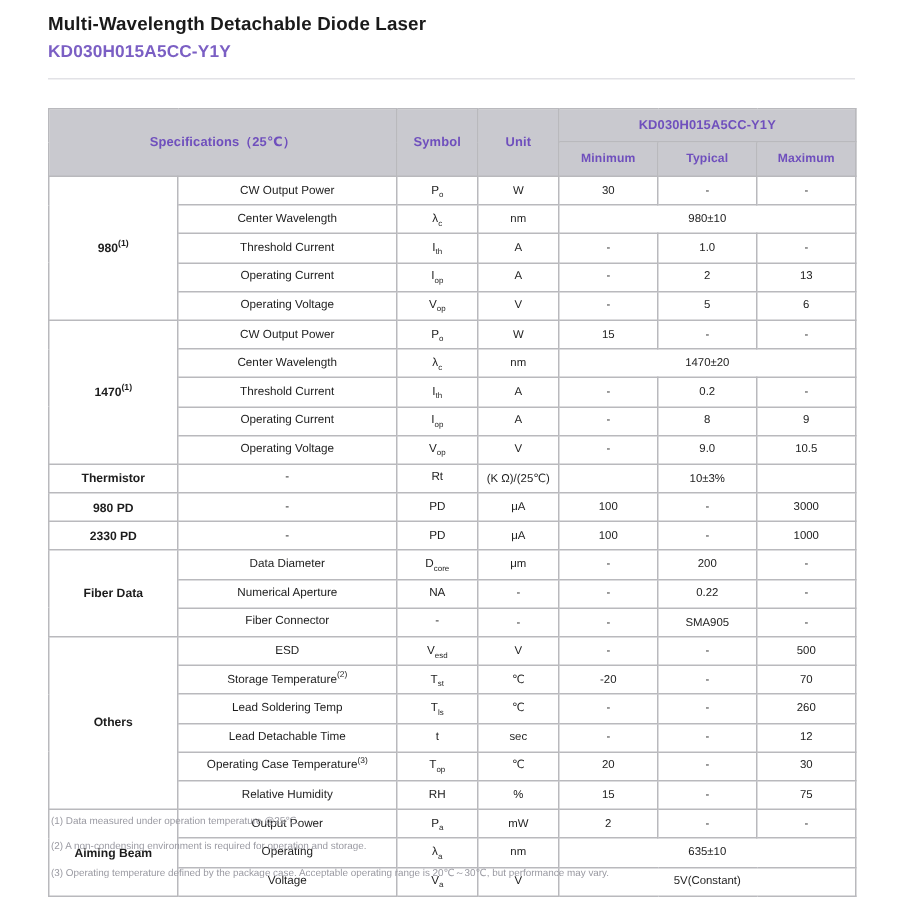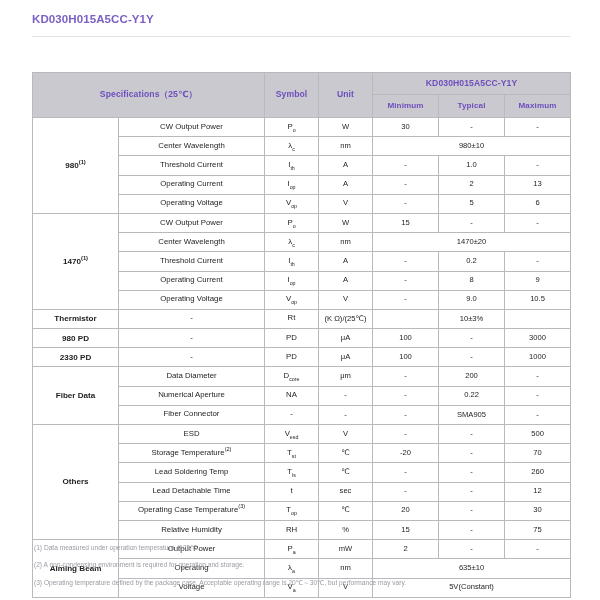--- a/index.html
+++ b/index.html
@@ -79,20 +79,21 @@
     font-size:6.6px;color:#9a9aa2;line-height:1.2;
   }
   .notes p{margin:0 0 9.5px 0;}
 </style>
 </head>
 <body>
 
 <div class="page">
 
   <div class="heading">
+    <div class="doc-title">Multi-Wavelength Detachable Diode Laser</div>
     <div class="doc-model">KD030H015A5CC-Y1Y</div>
   </div>
   <div class="rule"></div>
 
   <div class="tbl-wrap">
     <table>
       <colgroup>
         <col class="c-grp">
           <col class="c-item">
           <col class="c-sym">

